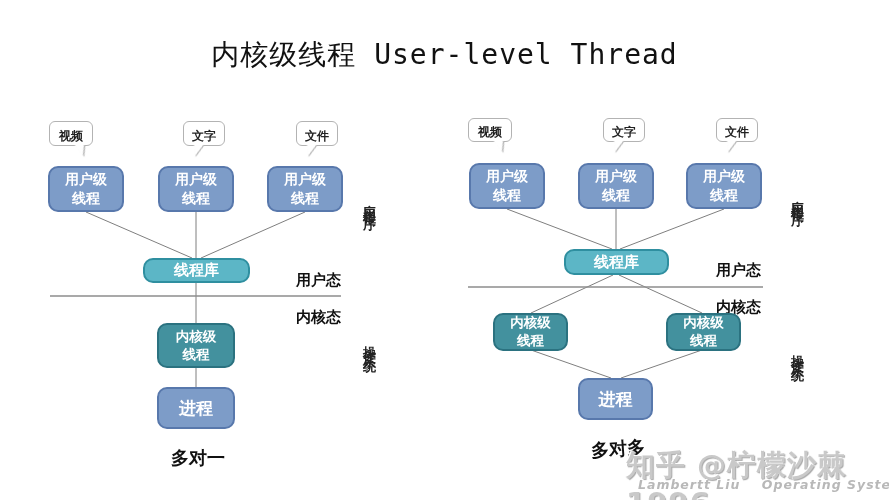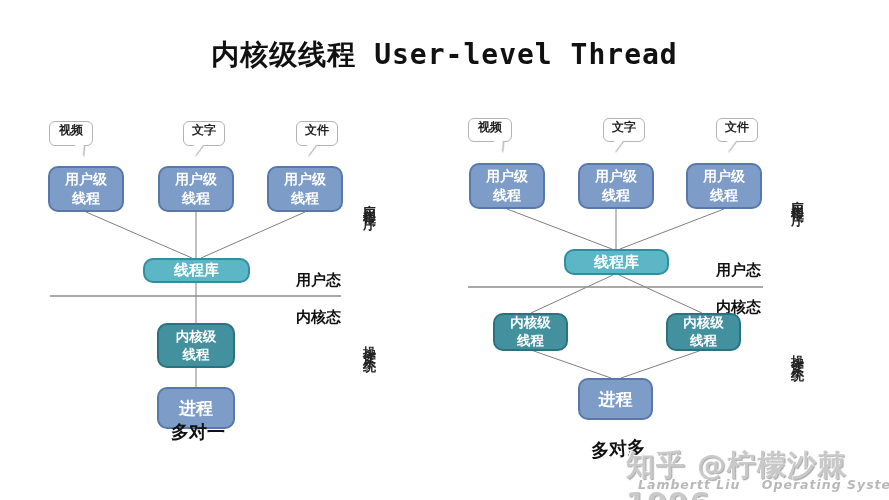--- a/index.html
+++ b/index.html
@@ -2,40 +2,40 @@
 <html><head>
 <meta charset="utf-8">
 <style>
   html,body { margin:0; padding:0; background:#fff; }
   .stage {
     position:relative; width:889px; height:500px; background:#fff;
     font-family:"DejaVu Sans", sans-serif; overflow:hidden;
   }
   .title {
     position:absolute; top:36px; left:0; width:100%; text-align:center;
-    font-size:28px; font-weight:bold; letter-spacing:1px; color:#111;
+    font-size:28px; font-weight:normal; letter-spacing:1px; color:#111;
     font-family:"DejaVu Sans Mono", monospace;
   }
   svg.wires { position:absolute; left:0; top:0; z-index:1; }
   svg.wires line { stroke:#7f7f7f; stroke-width:1; }
   svg.wires line.divider { stroke:#8c8c8c; stroke-width:1.6; }
 
   .box {
     position:absolute; display:flex; align-items:center; justify-content:center;
     text-align:center; color:#fff; font-weight:bold; white-space:pre-line;
     z-index:2; box-sizing:border-box;
   }
   .user { background:#7d9cc8; border:2px solid #5878ac; border-radius:10px; font-size:14px; line-height:1.35; }
   .lib  { background:#5cb6c6; border:2px solid #2f8fa0; border-radius:10px;  font-size:15px; }
   .kern { background:#43919e; border:2px solid #2b7280; border-radius:10px; font-size:13.5px; line-height:1.3; }
   .proc { background:#7d9cc8; border:2px solid #5878ac; border-radius:10px; font-size:17px; }
 
   .bubble {
     position:absolute; background:#fff; border:1.5px solid #b3b3b3; border-radius:6px;
-    display:flex; align-items:flex-start; justify-content:center;
+    display:flex; align-items:flex-end; justify-content:center;
     font-size:12px; font-weight:bold; color:#222; z-index:2; box-sizing:border-box;
   }
   .tail {
     position:absolute; bottom:-11px; width:0; height:0;
     border-left:5px solid transparent; border-right:5px solid transparent;
     border-top:12px solid #fff;
     filter: drop-shadow(1px 1px 0.5px #b3b3b3);
   }
   .t-right { right:6px;  transform:skewX(18deg); }
   .t-left  { left:8px;   transform:skewX(-18deg); }
@@ -115,21 +115,21 @@
   <div class="mode-label" style="left:296px;top:308px">内核态</div>
 
   <div class="box kern" style="left:157px;top:323px;width:78px;height:45px">内核级
 线程</div>
 
   <div class="box proc" style="left:157px;top:387px;width:78px;height:42px">进程</div>
 
   <div class="vlabel" style="left:360px;top:194px;height:60px">应用程序</div>
   <div class="vlabel" style="left:360px;top:336px;height:62px">操作系统</div>
 
-  <div class="caption" style="left:171px;top:420px">多对一</div>
+  <div class="caption" style="left:171px;top:446px">多对一</div>
 
   <div class="bubble" style="left:468px;top:118px;width:44px;height:24px">
     <span>视频</span>
     <i class="tail t-right"></i>
   </div>
   <div class="bubble" style="left:603px;top:118px;width:42px;height:24px">
     <span>文字</span>
     <i class="tail t-left"></i>
   </div>
   <div class="bubble" style="left:716px;top:118px;width:42px;height:24px">

